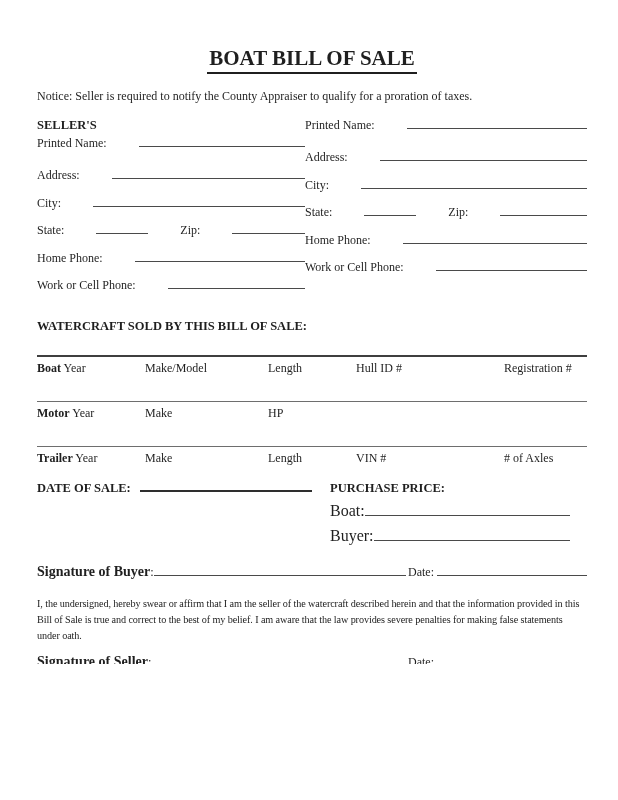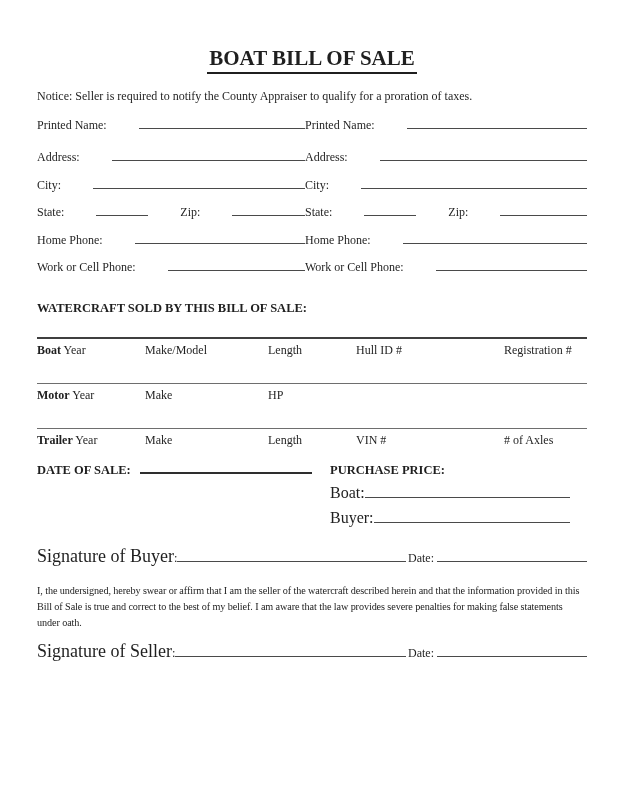--- a/index.html
+++ b/index.html
@@ -53,21 +53,21 @@
   
   .sale{display:grid;grid-template-columns:293px 1fr;margin-top:15px;}
   .sale-heading{font-size:12.5px;font-weight:bold;white-space:nowrap;}
   .date-row{display:flex;align-items:baseline;}
   .date-fill{flex:0 0 172px;margin-left:9px;border-bottom:2.2px solid #2e2e2e;}
   .price-col{padding-right:17px;}
   .price-row{display:flex;align-items:baseline;font-size:16px;margin-top:6.5px;min-height:14px;}
 
   
   .sig-row{display:flex;align-items:baseline;font-size:12px;margin-top:19px;}
-  .sig-label{font-size:18px;font-weight:normal;white-space:nowrap;}
+  .sig-label{font-size:14px;font-weight:bold;white-space:nowrap;}
   .sig-colon{font-size:12.5px;}
   .date-lbl{white-space:nowrap;padding:0 3px 0 2px;}
   .sig-date-fill{flex:0 0 150px;border-bottom:1.4px solid #4a4a4a;}
 
   
   .affidavit{
     margin-top:16px;
     font-size:10.2px;
     line-height:16px;
     letter-spacing:-0.1px;
@@ -81,20 +81,21 @@
 <div class="page">
 
   <div class="title-wrap">
     <span class="title">BOAT BILL OF SALE</span>
   </div>
   <p class="notice">Notice: Seller is required to notify the County Appraiser to qualify for a proration of taxes.</p>
 
   <div class="parties">
 
     <div class="party">
+      <div class="party-heading">SELLER'S</div>
       <div class="frow gap-lg">
         <span class="lbl">Printed Name:</span>
         <span class="fill"></span>
       </div>
       <div class="frow">
         <span class="lbl">Address:</span>
         <span class="fill"></span>
       </div>
       <div class="frow">
         <span class="lbl">City:</span>

